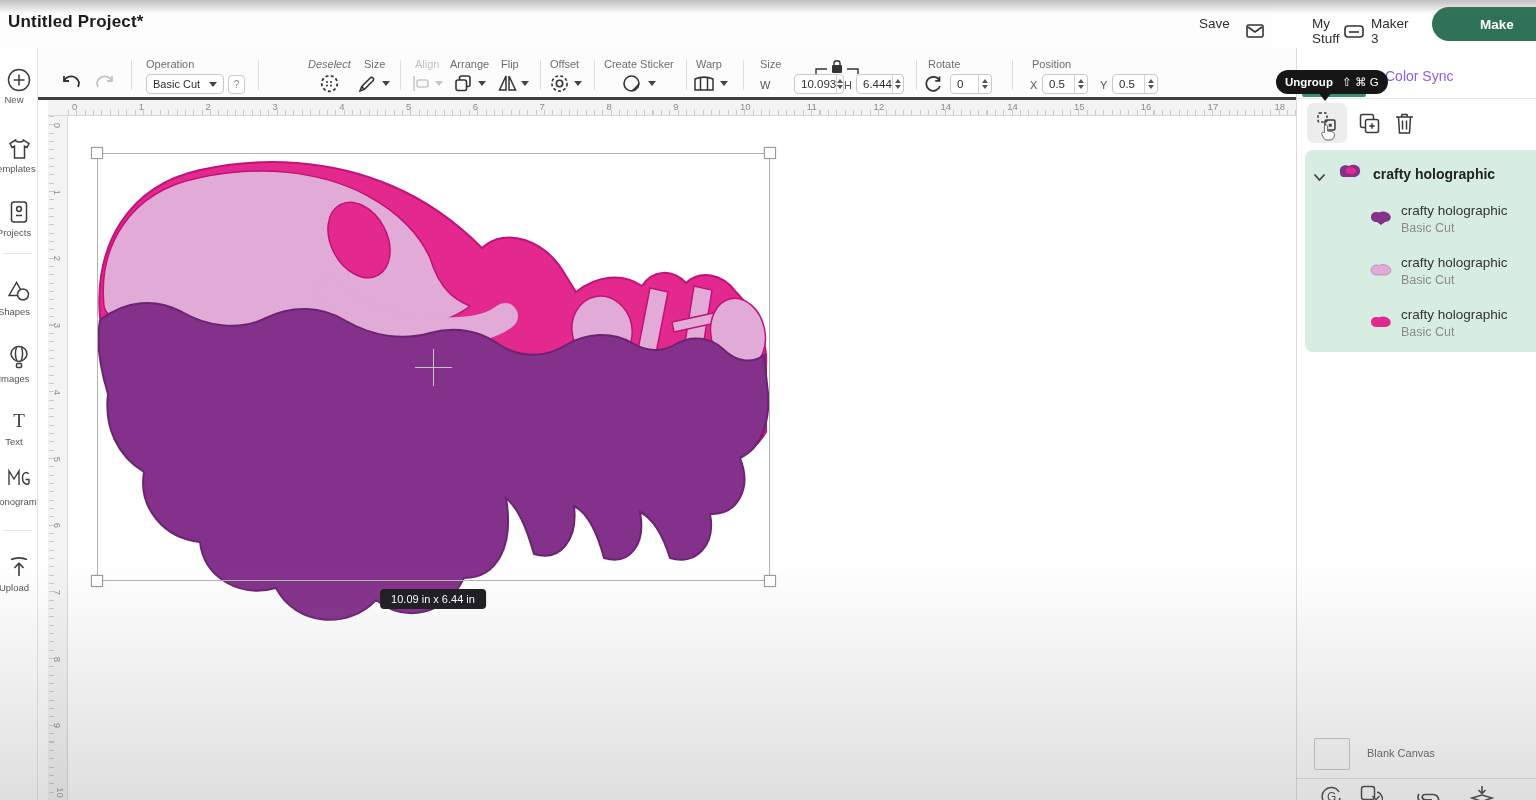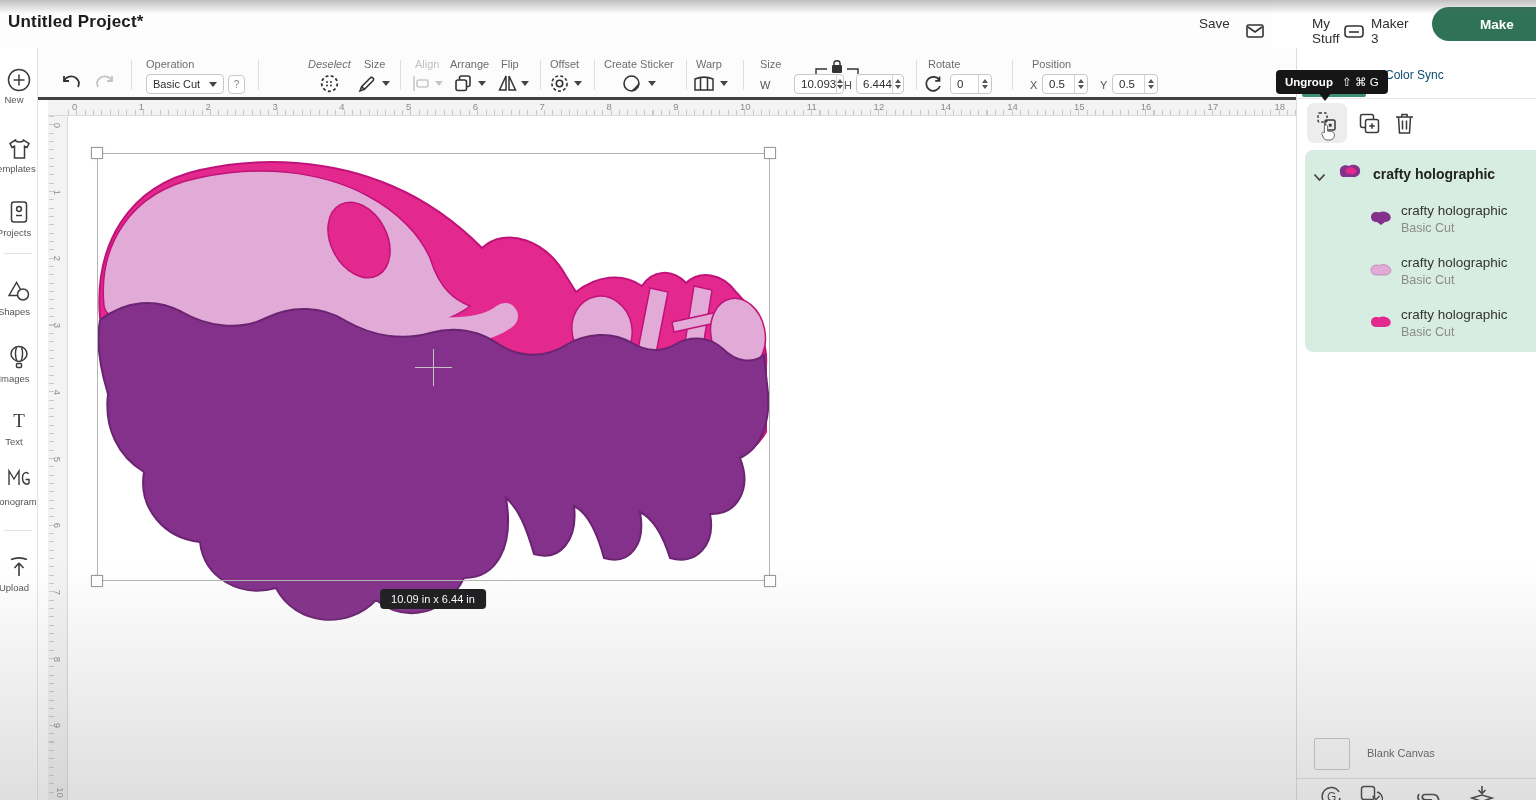--- a/index.html
+++ b/index.html
@@ -53,39 +53,39 @@
 
   
   .sel-border { position:absolute; left:97px; top:153px; width:673px; height:428px; border:1px solid #b4b4b4; z-index:6; }
   .handle { position:absolute; width:12px; height:12px; background:#fff; border:1.5px solid #9a9a9a; z-index:7; box-shadow:0 0 2px rgba(0,0,0,.15); }
   .cross { position:absolute; background:#c3c3c3; z-index:6; }
   #size-badge { position:absolute; left:433px; top:589px; transform:translateX(-50%); background:#1d1d1f; color:#fff;
     font-size:11px; padding:4px 11px; border-radius:4px; z-index:8; white-space:nowrap; }
 
   
   #panel { position:absolute; left:1296px; top:48px; width:240px; height:752px; background:#fff; border-left:1px solid #dcdcdc; z-index:12; }
-  #tab-colorsync { position:absolute; left:88px; top:20px; font-size:12px; color:#0c4a6e; cursor:pointer; }
+  #tab-colorsync { position:absolute; left:88px; top:20px; font-size:14px; color:#8b5cf6; cursor:pointer; }
   #tab-underline { position:absolute; left:5px; top:45px; width:64px; height:4px; border-radius:2px; }
   #panel-tabs-div { position:absolute; left:0; top:50px; width:240px; height:1px; background:#e6e6e6; }
   .pn-btn { position:absolute; color:#3a3a3a; cursor:pointer; }
   #ungroup-hover { position:absolute; left:10px; top:55px; width:40px; height:40px; background:#ededed; border-radius:7px; }
   #layer-group { position:absolute; left:8px; top:102px; width:232px; height:202px; border-radius:8px 0 0 8px; }
   .grp-name { position:absolute; left:68px; top:16px; font-size:14px; font-weight:bold; color:#222; }
   .layer-row { position:absolute; left:0; width:232px; height:52px; cursor:pointer; }
   .layer-row .nm { position:absolute; left:96px; top:7px; font-size:13.5px; color:#333; }
   .layer-row .op { position:absolute; left:96px; top:25px; font-size:12.5px; color:#8a8a8a; }
   .layer-row svg { position:absolute; left:64px; top:14px; }
   #blank-row { position:absolute; left:0px; top:688px; width:240px; height:40px; }
   #blank-swatch { position:absolute; left:17px; top:2px; width:36px; height:32px; background:#fdfdfd; border:1px solid #c7c7c7; border-radius:2px; }
   #blank-label { position:absolute; left:70px; top:11px; font-size:11px; color:#5d5d5d; }
   #panel-bottom-div { position:absolute; left:0; top:730px; width:240px; height:1px; background:#e0e0e0; }
   .bb-icon { position:absolute; top:736px; color:#3a3a3a; cursor:pointer; }
 
   
-  #tooltip { position:absolute; left:1276px; top:70px; background:#161616; color:#fff; border-radius:4px;
+  #tooltip { position:absolute; left:1276px; top:70px; background:#161616; color:#fff; border-radius:12px;
     font-size:11.5px; font-weight:bold; padding:5px 9px; z-index:30; white-space:nowrap; }
   #tooltip-caret { position:absolute; left:1318px; top:92px; width:0; height:0; z-index:30;
     border-left:7px solid transparent; border-right:7px solid transparent; border-top:9px solid #161616; }
 
   
   #vig-top { position:absolute; left:0; top:0; width:1536px; height:14px; z-index:40; pointer-events:none;
     background:linear-gradient(to bottom, rgba(100,100,100,.4), rgba(100,100,100,0)); }
   #vig-bottom { position:absolute; left:0; top:560px; width:1536px; height:240px; z-index:40; pointer-events:none;
     background:linear-gradient(to bottom, rgba(130,130,130,0), rgba(130,130,130,.26)); }
 </style>

